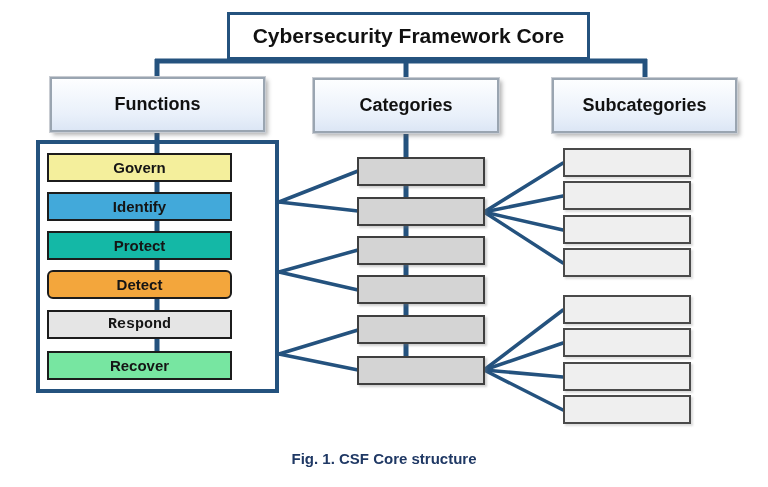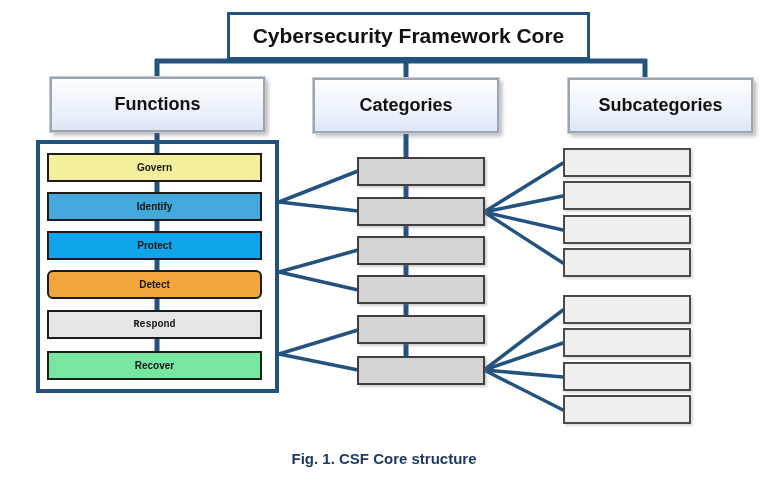--- a/index.html
+++ b/index.html
@@ -17,29 +17,29 @@
   .header{
     position:absolute;height:55px;z-index:3;box-sizing:border-box;
     background:linear-gradient(180deg,#FDFEFF 0%,#E9F0FA 70%,#DCE6F5 100%);
     border:2px solid #9AA5B1;outline:1px solid #c8ccd2;
     box-shadow:3px 3px 4px rgba(90,90,90,0.45);
     display:flex;align-items:center;justify-content:center;
     font-size:18px;font-weight:bold;color:#111;
   }
   .header.functions{left:50px;top:77px;width:215px;}
   .header.categories{left:313px;top:78px;width:186px;}
-  .header.subcategories{left:568px;top:78px;width:185px;}
+  .header.subcategories{left:552px;top:78px;width:185px;}
   .functions-frame{
     position:absolute;left:36px;top:140px;width:243px;height:253px;z-index:1;
     background:#ffffff;border:4px solid #24527E;box-sizing:border-box;
   }
   .fbox{
-    position:absolute;left:47px;width:215px;height:29px;z-index:3;box-sizing:border-box;
+    position:absolute;left:47px;width:185px;height:29px;z-index:3;box-sizing:border-box;
     border:2px solid #1c1c1c;display:flex;align-items:center;justify-content:center;
-    font-size:10px;font-weight:bold;color:#151515;
+    font-size:15px;font-weight:bold;color:#151515;
   }
   .cbox{
     position:absolute;left:357px;width:128px;height:29px;z-index:3;box-sizing:border-box;
     border:2px solid #3F3F3F;box-shadow:2px 2px 2px rgba(120,120,120,0.35);
   }
   .sbox{
     position:absolute;left:563px;width:128px;height:29px;z-index:3;box-sizing:border-box;
     border:2px solid #4A4A4A;box-shadow:2px 2px 2px rgba(140,140,140,0.3);
   }
   .caption{
@@ -86,21 +86,21 @@
 
   <div class="header functions">Functions</div>
   <div class="header categories">Categories</div>
   <div class="header subcategories">Subcategories</div>
 
   <div class="functions-frame"></div>
 
   <div id="function-boxes">
       <div class="fbox" style="top: 153px; background: rgb(244, 239, 156);">Govern</div>
       <div class="fbox" style="top: 192px; background: rgb(66, 169, 218);">Identify</div>
-      <div class="fbox" style="top: 231px; background: #0ea5e9;">Protect</div>
+      <div class="fbox" style="top: 231px; background: #14b8a6;">Protect</div>
       <div class="fbox" style="top: 270px; background: rgb(243, 166, 60); border-radius: 6px;">Detect</div>
       <div class="fbox" style="top: 310px; background: #e5e5e5; font-family: Liberation Mono, monospace;">Respond</div>
       <div class="fbox" style="top: 351px; background: rgb(119, 230, 161);">Recover</div>
     </div>
   <div id="category-boxes">
       <div class="cbox" style="top: 157px; background: rgb(212, 212, 212);"></div>
       <div class="cbox" style="top: 197px; background: rgb(212, 212, 212);"></div>
       <div class="cbox" style="top: 236px; background: rgb(212, 212, 212);"></div>
       <div class="cbox" style="top: 275px; background: rgb(212, 212, 212);"></div>
       <div class="cbox" style="top: 315px; background: rgb(212, 212, 212);"></div>

